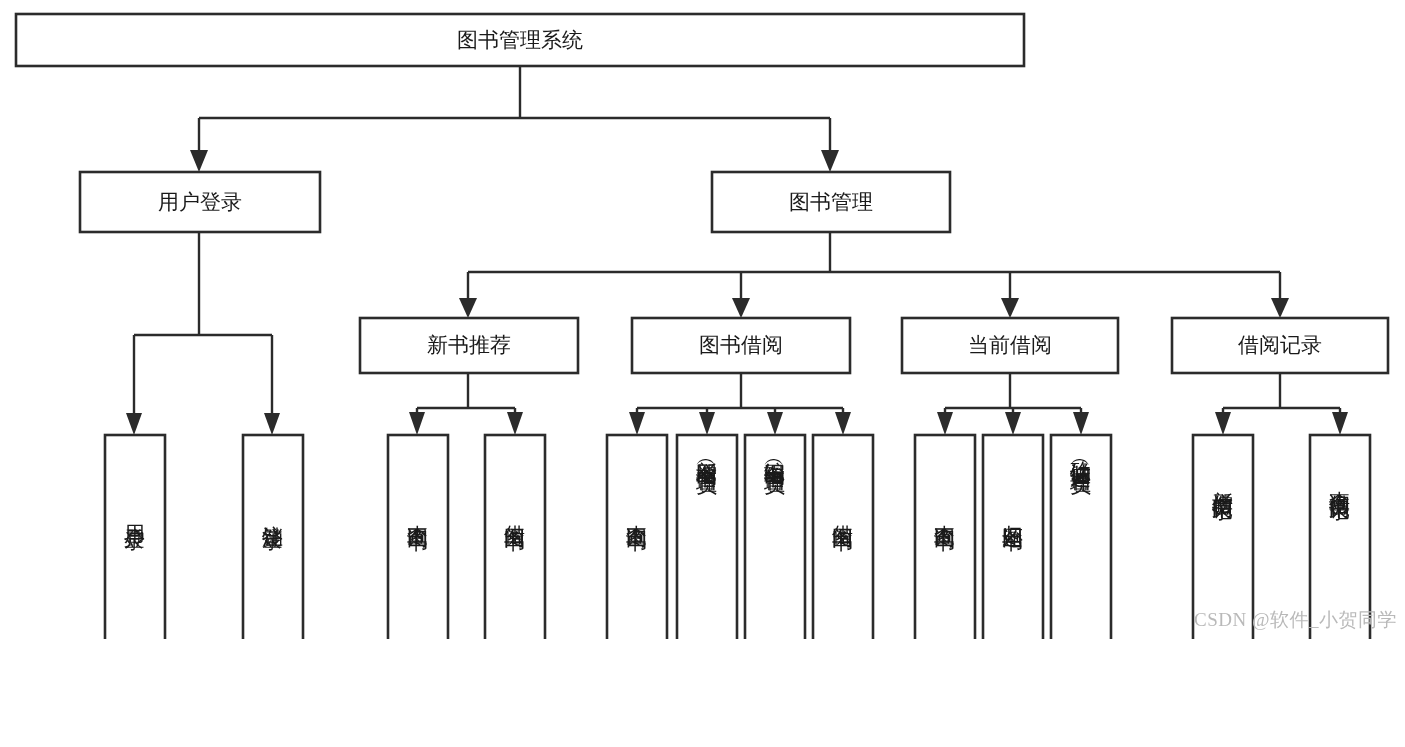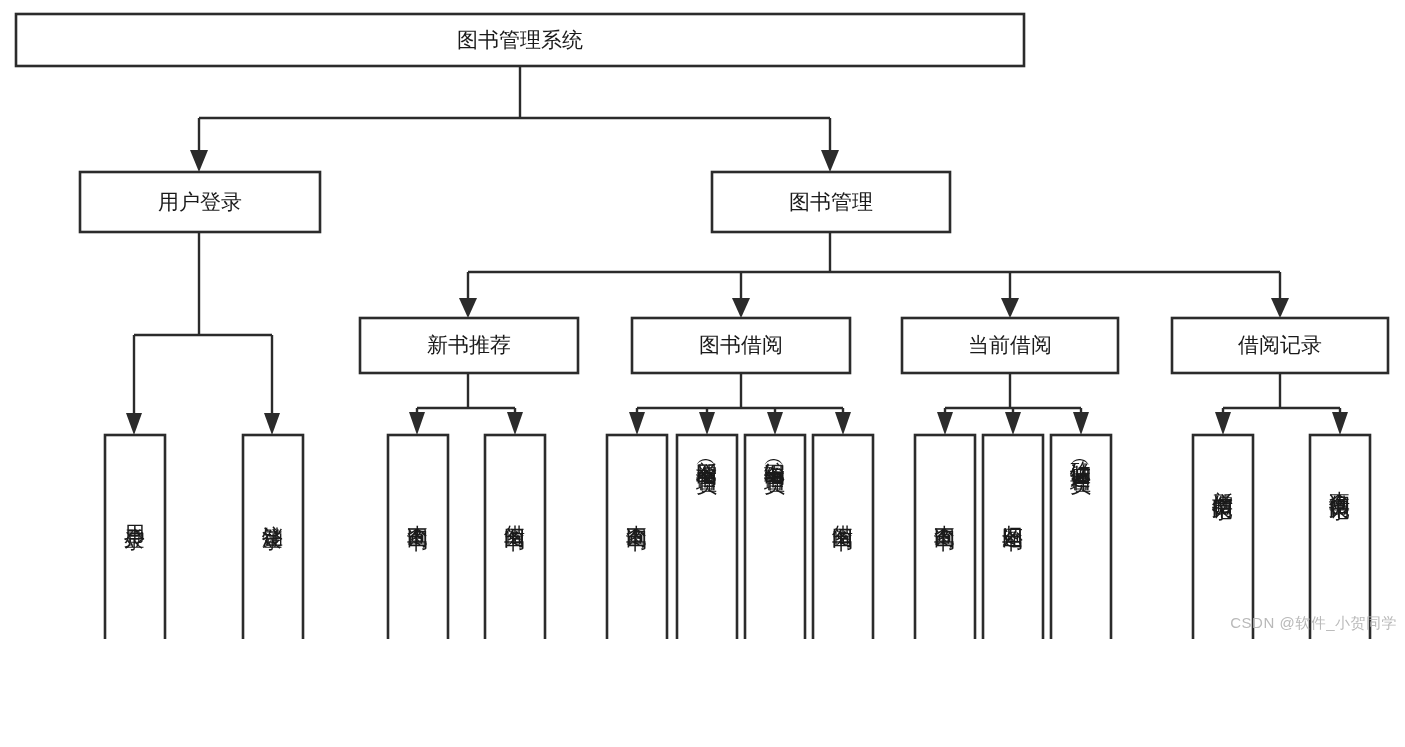--- a/index.html
+++ b/index.html
@@ -55,22 +55,22 @@
     writing-mode: vertical-rl;
     text-orientation: upright;
     letter-spacing: 2px;
     text-anchor: start;
     white-space: pre;
   }
   .watermark {
     position: absolute;
     right: 8px;
     bottom: 6px;
-    font-family: Liberation Sans, sans-serif;
-    font-size: 15px;
+    font-family: Liberation Serif, serif;
+    font-size: 19px;
     color: #b9b9b9;
     letter-spacing: 0.5px;
     user-select: none;
     pointer-events: none;
     white-space: nowrap;
   }
 </style>
 </head>
 <body>
 

